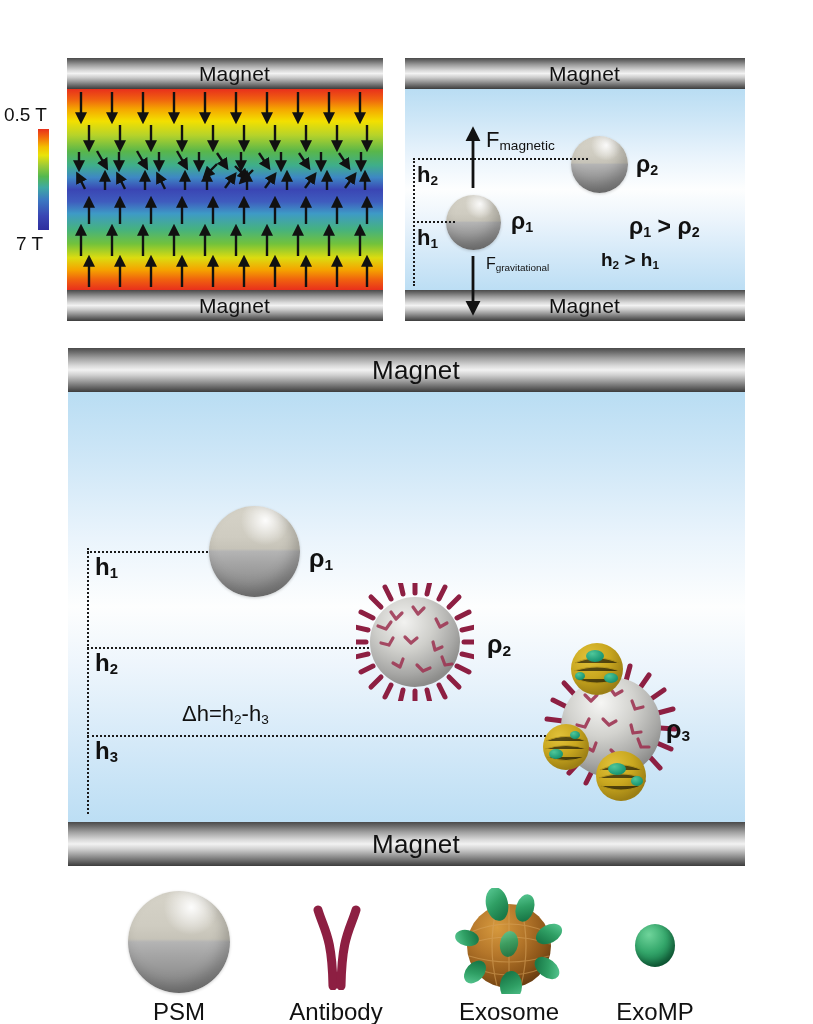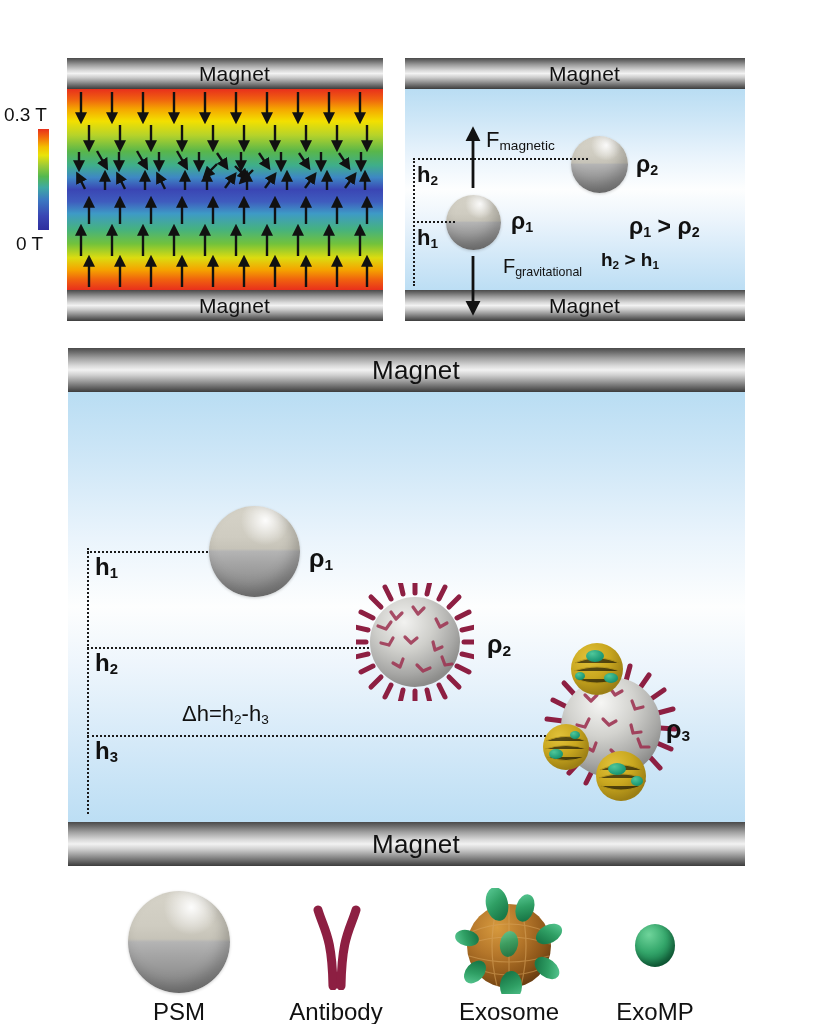--- a/index.html
+++ b/index.html
@@ -177,22 +177,22 @@
         <line x1="177" y1="229" x2="177" y2="203"></line>
       <line x1="208" y1="229" x2="208" y2="203"></line>
         <line x1="239" y1="229" x2="239" y2="203"></line>
       <line x1="270" y1="229" x2="270" y2="203"></line>
         <line x1="300" y1="229" x2="300" y2="203"></line>
     </g>
   </svg>
 </div>
 
 <div class="colorbar" style="left:38px;top:129px;height:101px;"></div>
-<div class="cb-label" style="left:4px;top:104px;">0.3 T</div>
-<div class="cb-label" style="left:16px;top:233px;">0 T</div>
+<div class="cb-label" style="left:4px;top:104px;">0.5 T</div>
+<div class="cb-label" style="left:16px;top:233px;">7 T</div>
 
 <div class="panel" style="left:405px;top:58px;width:340px;height:263px;">
 
   <div class="magnet" style="top:0;height:31px;font-size:21px;">
     <span>Magnet</span>
   </div>
 
   <div class="fluid" style="top:31px;height:201px;"></div>
 
   <div class="magnet" style="top:232px;height:31px;font-size:21px;">
@@ -214,21 +214,21 @@
     </defs>
     <g stroke="#111" stroke-width="2.8" marker-end="url(#af)">
       <line x1="68" y1="130" x2="68" y2="76"></line>
       <line x1="68" y1="198" x2="68" y2="250"></line>
     </g>
   </svg>
 
   <div class="lbl" style="left:81px;top:71px;font-size:22px;">
     <span>F</span><sub>magnetic</sub>
   </div>
-  <div class="lbl" style="left:81px;top:198px;font-size:20px;margin-left:17px;">
+  <div class="lbl" style="left:81px;top:198px;font-size:16px;">
     <span>F</span><sub>gravitational</sub>
   </div>
 
   <div class="lbl" style="left:12px;top:106px;font-size:22px;font-weight:bold;">
     <span>h</span><sub>2</sub>
   </div>
   <div class="lbl" style="left:12px;top:169px;font-size:22px;font-weight:bold;">
     <span>h</span><sub>1</sub>
   </div>
 

